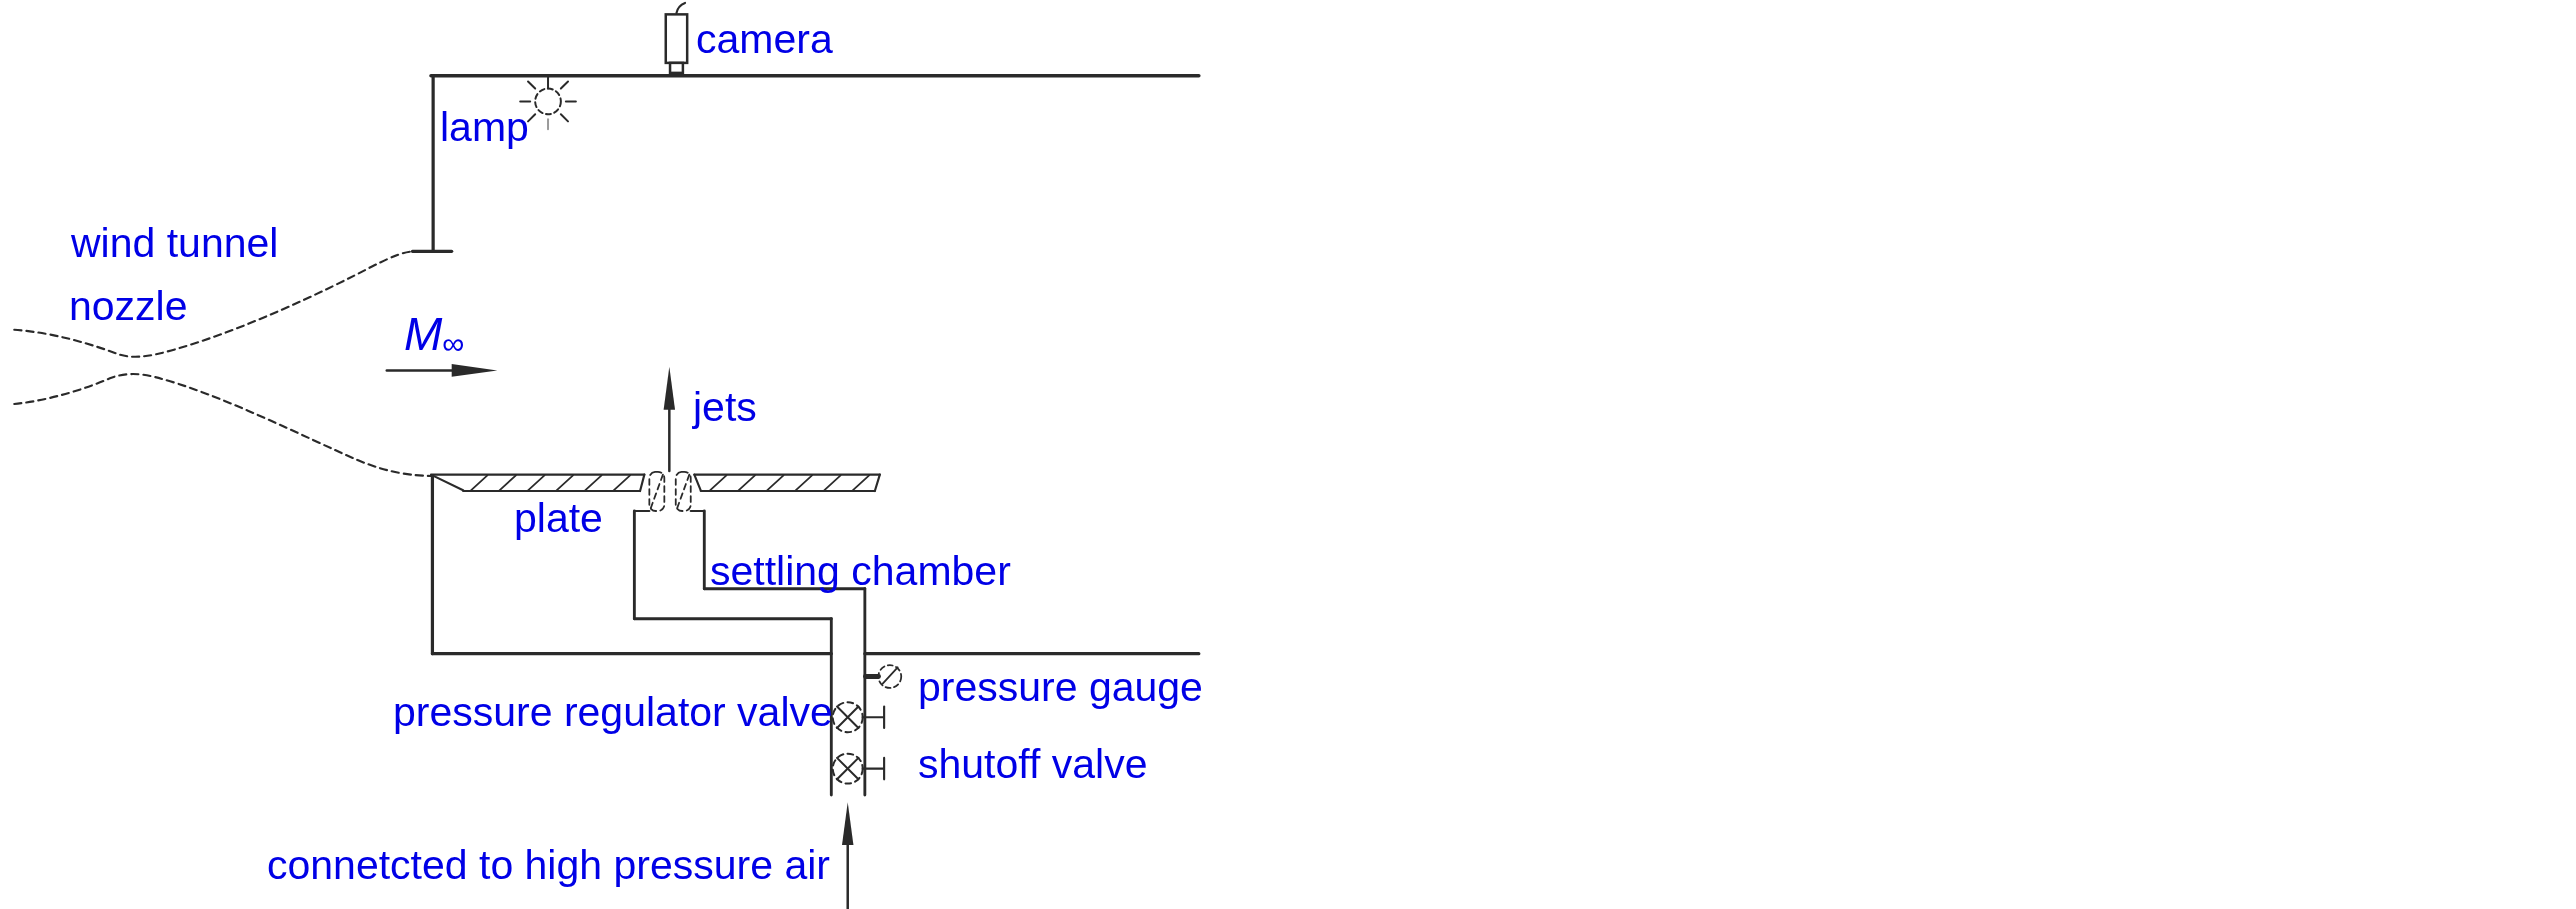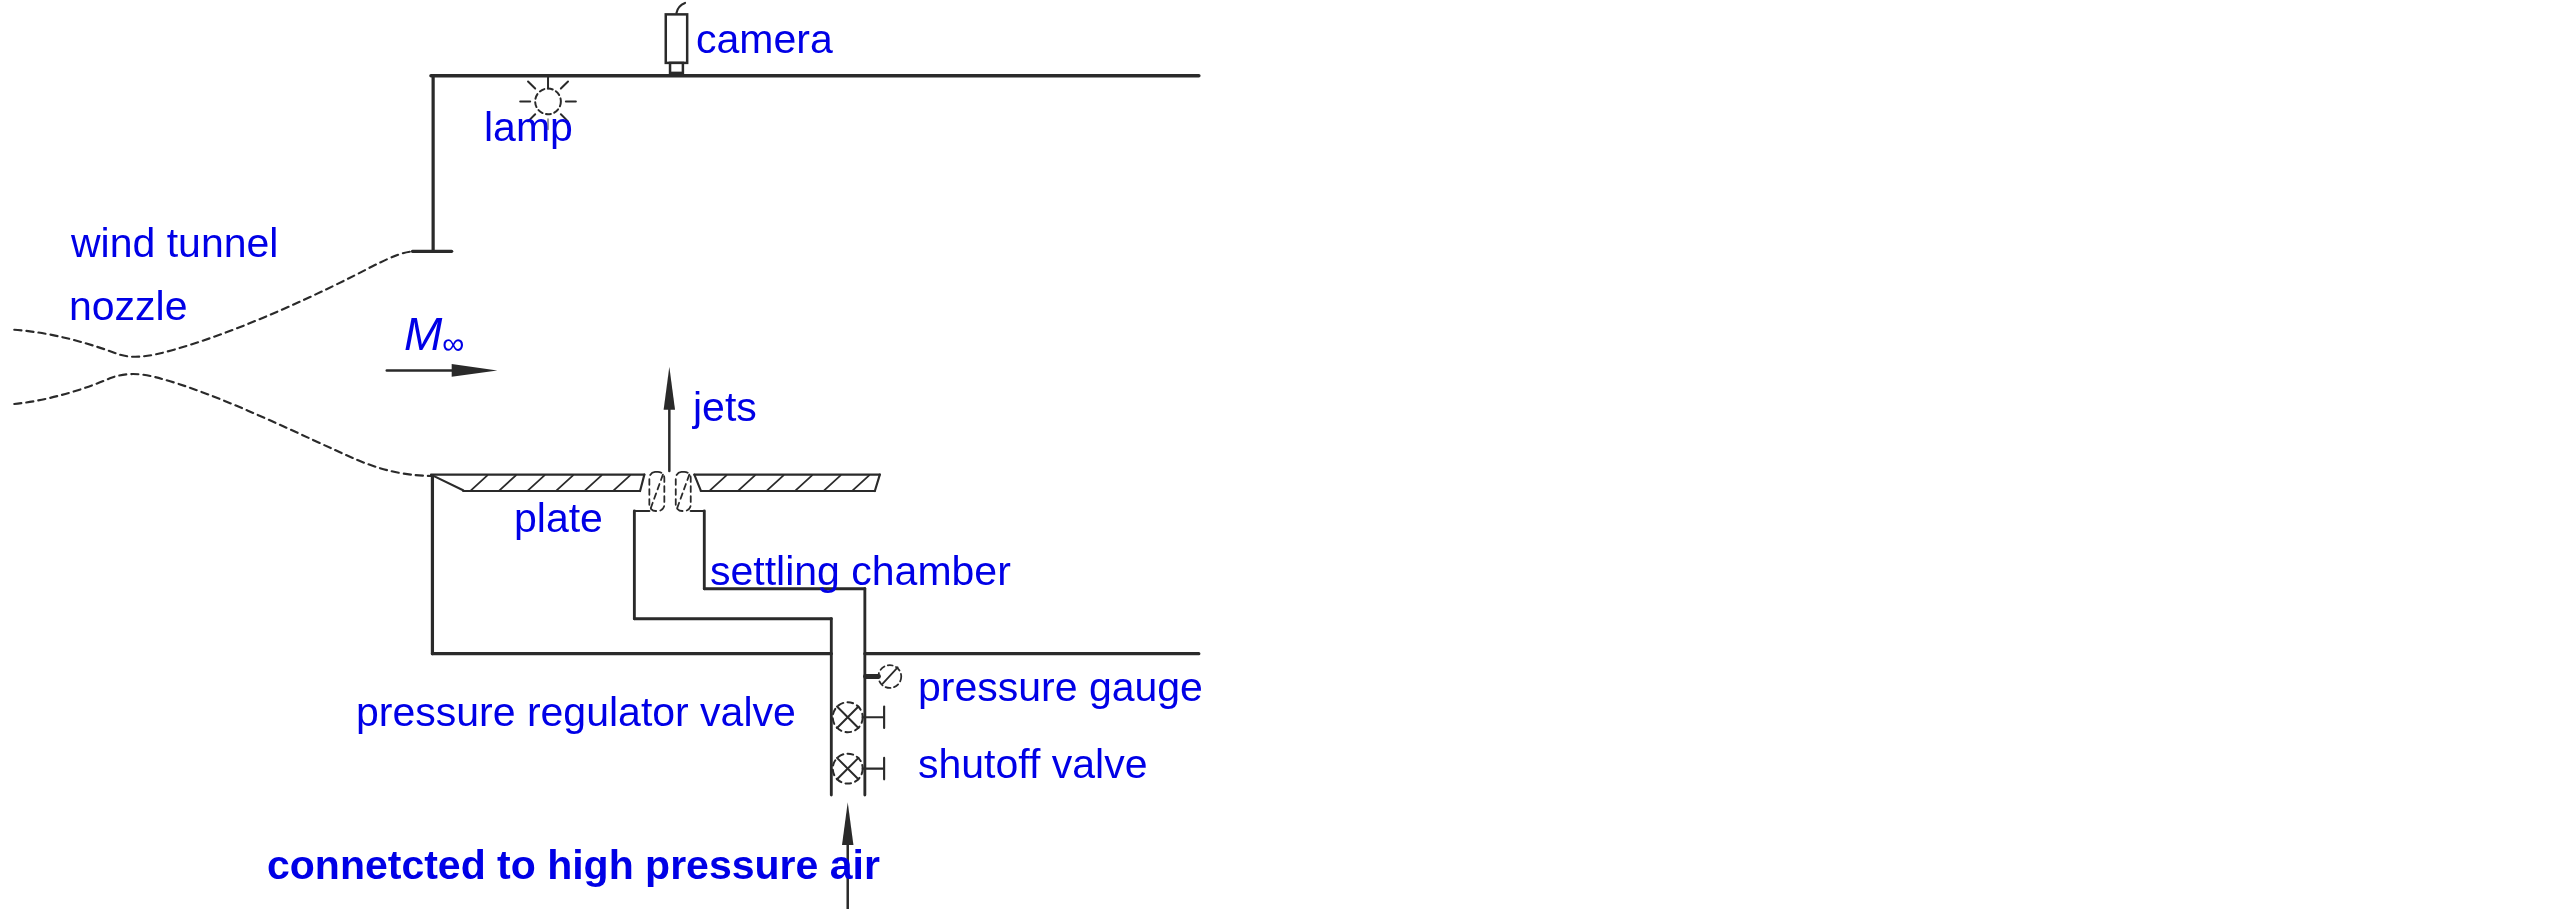--- a/index.html
+++ b/index.html
@@ -155,30 +155,30 @@
       <polygon points="930,574 938,514 946,574" fill="#2a2a2a" stroke="none"></polygon>
     </g>
 
     <g>
       <line x1="1188" y1="1275" x2="1188" y2="1182" stroke-width="3.5"></line>
       <polygon points="1180,1184 1188,1124 1196,1184" fill="#2a2a2a" stroke="none"></polygon>
     </g>
   </svg>
 
   <div class="lbl" style="left:696px;top:15.7px;">camera</div>
-  <div class="lbl" style="left:440px;top:104px;margin-left:44px;">lamp</div>
+  <div class="lbl" style="left:440px;top:104px;">lamp</div>
   <div class="lbl" style="left:71px;top:206px;margin-top:14px;">wind tunnel</div>
   <div class="lbl" style="left:69px;top:283px;text-align:center;">nozzle</div>
 
   <div class="lbl" style="left:404px;top:308px;">
     <span class="mach-m">M</span><span class="mach-inf">∞</span>
   </div>
 
   <div class="lbl" style="left:693px;top:384px;">jets</div>
   <div class="lbl" style="left:514px;top:495px;">plate</div>
   <div class="lbl" style="left:710px;top:548px;">settling chamber</div>
-  <div class="lbl" style="left:356px;top:689px;">pressure regulator valve</div>
+  <div class="lbl" style="left:393px;top:689px;">pressure regulator valve</div>
   <div class="lbl" style="left:918px;top:741px;">shutoff valve</div>
   <div class="lbl" style="left:918px;top:664px;">pressure gauge</div>
-  <div class="lbl" style="left:267px;top:842px;font-weight:bold;">connetcted to high pressure air</div>
+  <div class="lbl" style="left:267px;top:842px;">connetcted to high pressure air</div>
 
 </div>
 
 
 </body></html>

